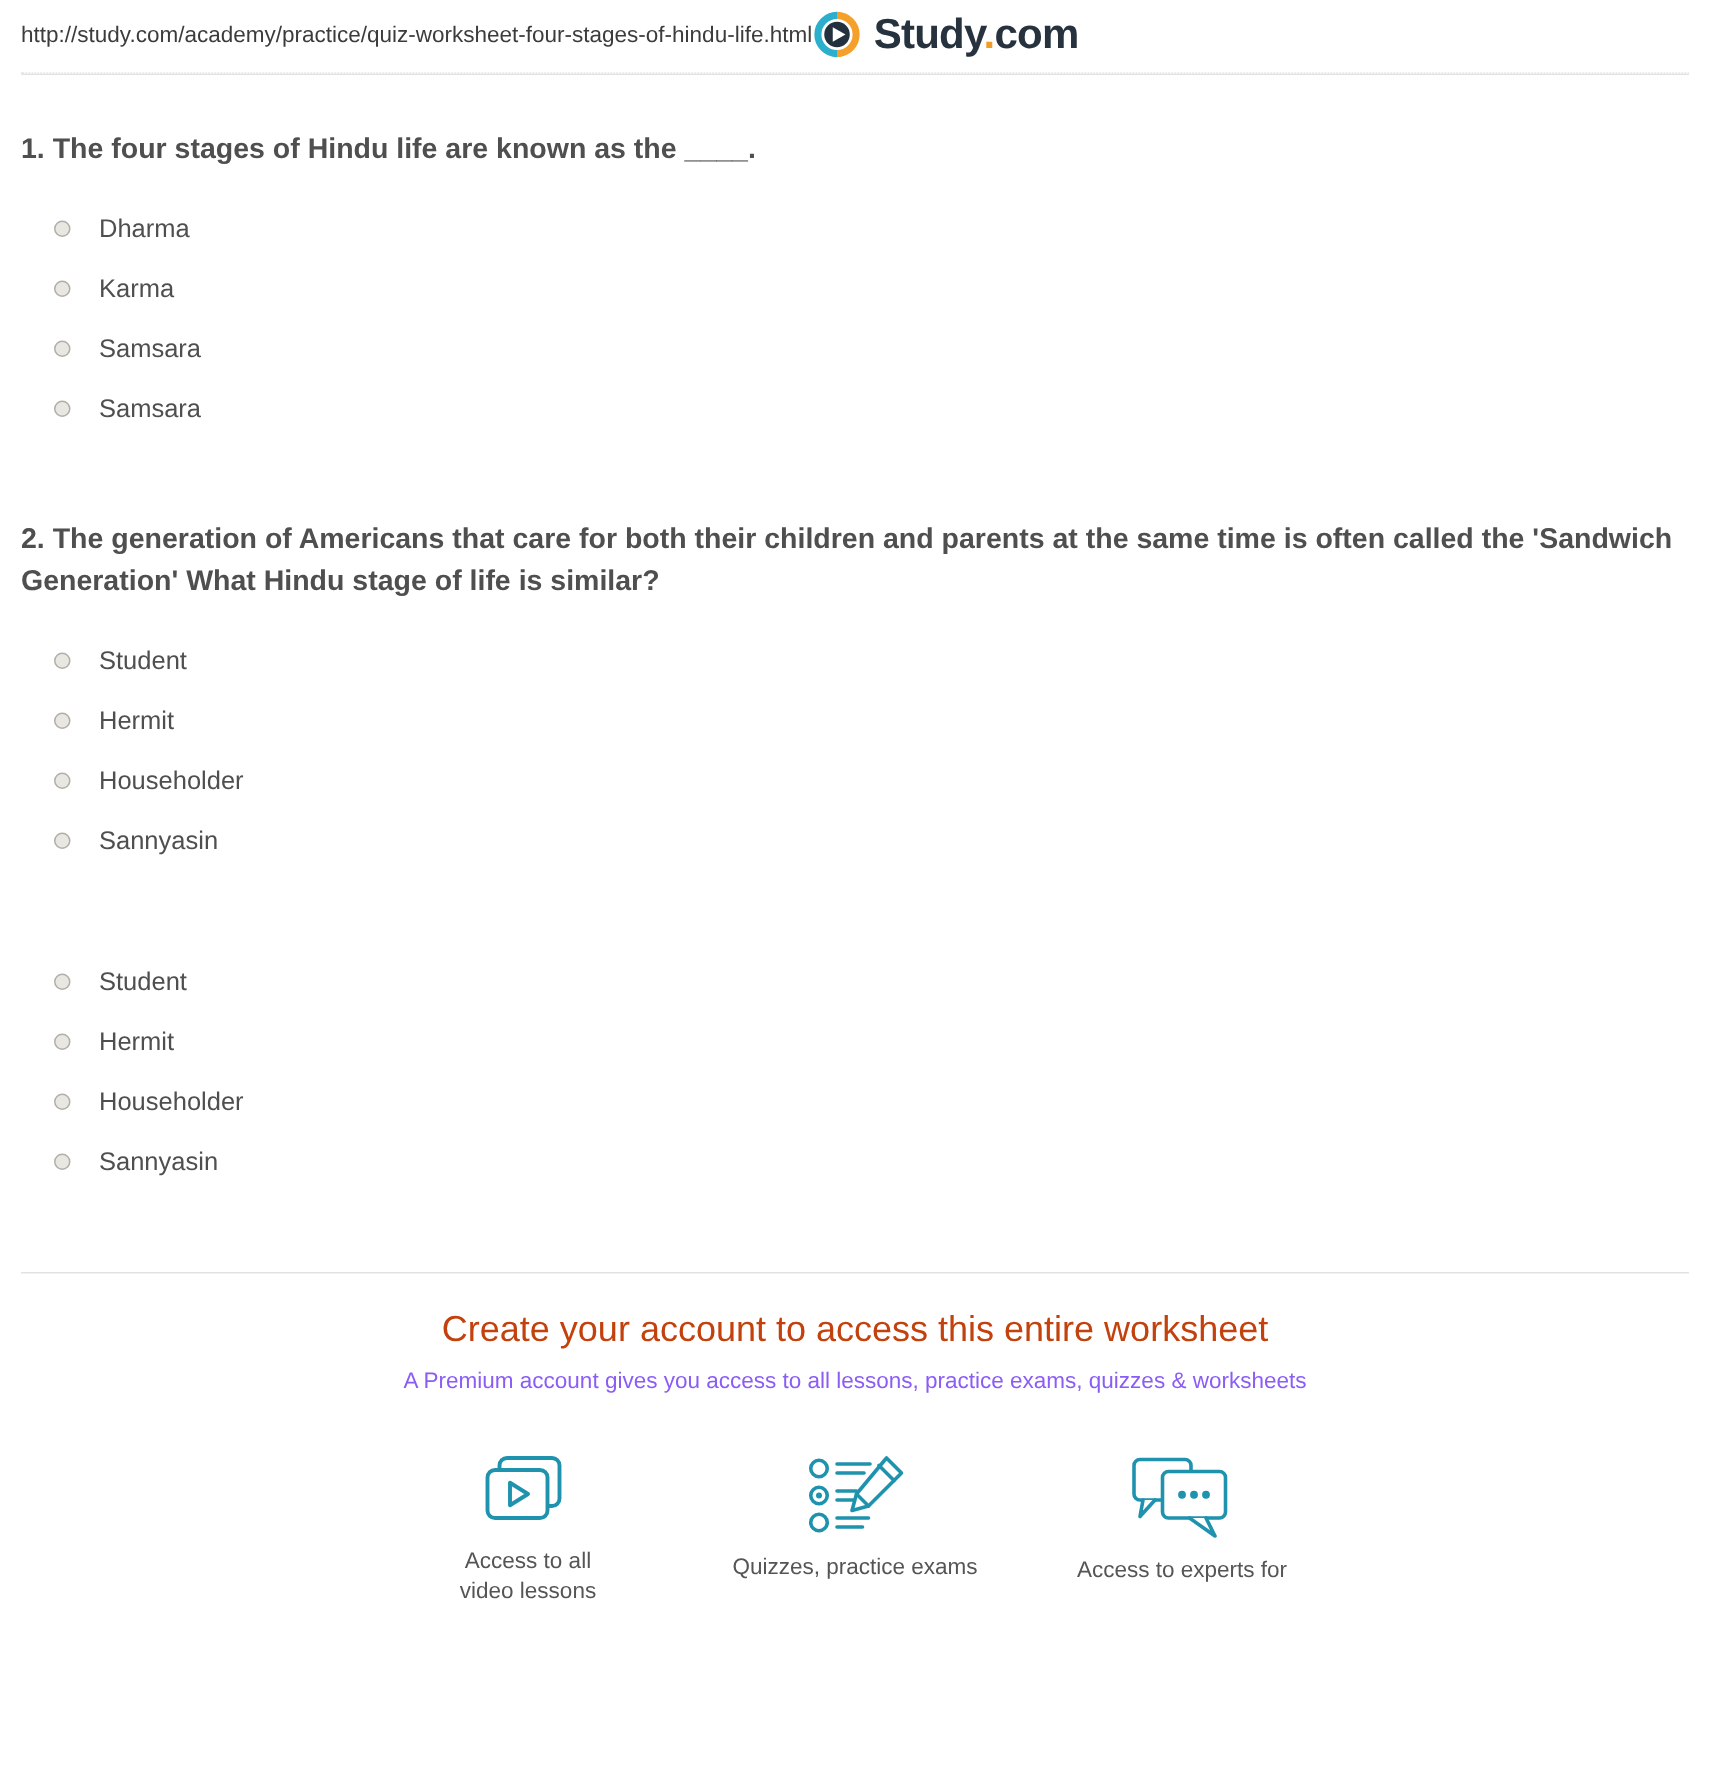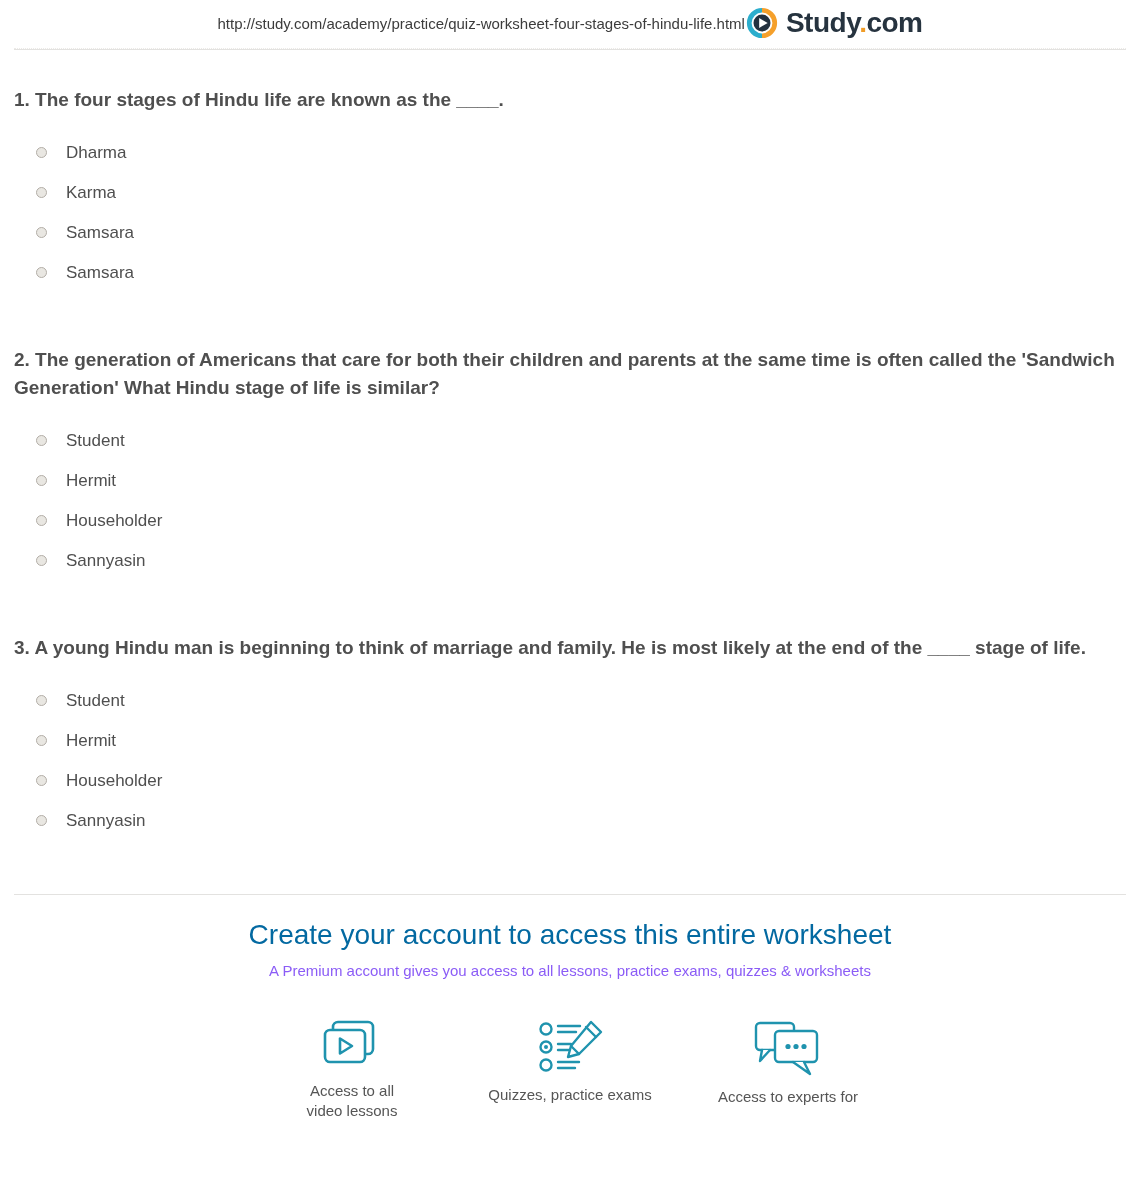--- a/index.html
+++ b/index.html
@@ -6,21 +6,21 @@
   html, body { margin: 0; padding: 0; background: #ffffff; }
   body {
     font-family: "Liberation Sans", "DejaVu Sans", sans-serif;
     color: #4f4f4f;
     width: 1140px;
   }
   .container { width: 1140px; padding: 0 14px; }
 
   
   .header {
-    display: flex; justify-content: center; align-items: center;
+    display: flex; justify-content: flex-start; align-items: center;
     padding: 6px 0 8px; border-bottom: 1px dotted #eceae7;
   }
   .url { font-size: 15px; color: #3c3c3c; }
   .logo { display: flex; align-items: center; }
   .logo svg { display: block; margin-right: 7px; }
   .logo-text { font-size: 28px; font-weight: 700; color: #26333f; letter-spacing: -0.5px; }
   .logo-dot { color: #f09c27; }
 
   
   h1.page-title {
@@ -41,21 +41,21 @@
   }
   .radio {
     width: 11px; height: 11px; border-radius: 50%;
     border: 1px solid #b3aea7; background: #e9e7e2;
     margin-right: 19px; flex: 0 0 auto;
   }
   .option-label { line-height: 1; }
 
   
   .cta { text-align: center; padding-top: 24px; }
-  .cta-heading { font-size: 28px; font-weight: 400; color: #0369a1; margin: 0 0 11px; }
+  .cta-heading { font-size: 24px; font-weight: 400; color: #c2410c; margin: 0 0 11px; }
   .cta-sub { font-size: 15px; color: #8b5cf6; margin: 0; }
 
   .features { display: flex; justify-content: center; margin-top: 40px; }
   .feature { width: 218px; text-align: center; }
   .feature svg { display: block; margin: 0 auto 10px; }
   .feature-label { font-size: 15px; color: #555; line-height: 20px; }
 </style>
 </head>
 <body>
 
@@ -114,21 +114,20 @@
         <span class="option-label">Householder</span>
       </li>
       <li class="option">
         <span class="radio"></span>
         <span class="option-label">Sannyasin</span>
       </li>
     </ul>
   </section>
 
   <section>
-    <p class="question">3. A young Hindu man is beginning to think of marriage and family. He is most likely at the end of the ____ stage of life.</p>
     <ul class="options">
       <li class="option">
         <span class="radio"></span>
         <span class="option-label">Student</span>
       </li>
       <li class="option">
         <span class="radio"></span>
         <span class="option-label">Hermit</span>
       </li>
       <li class="option">

